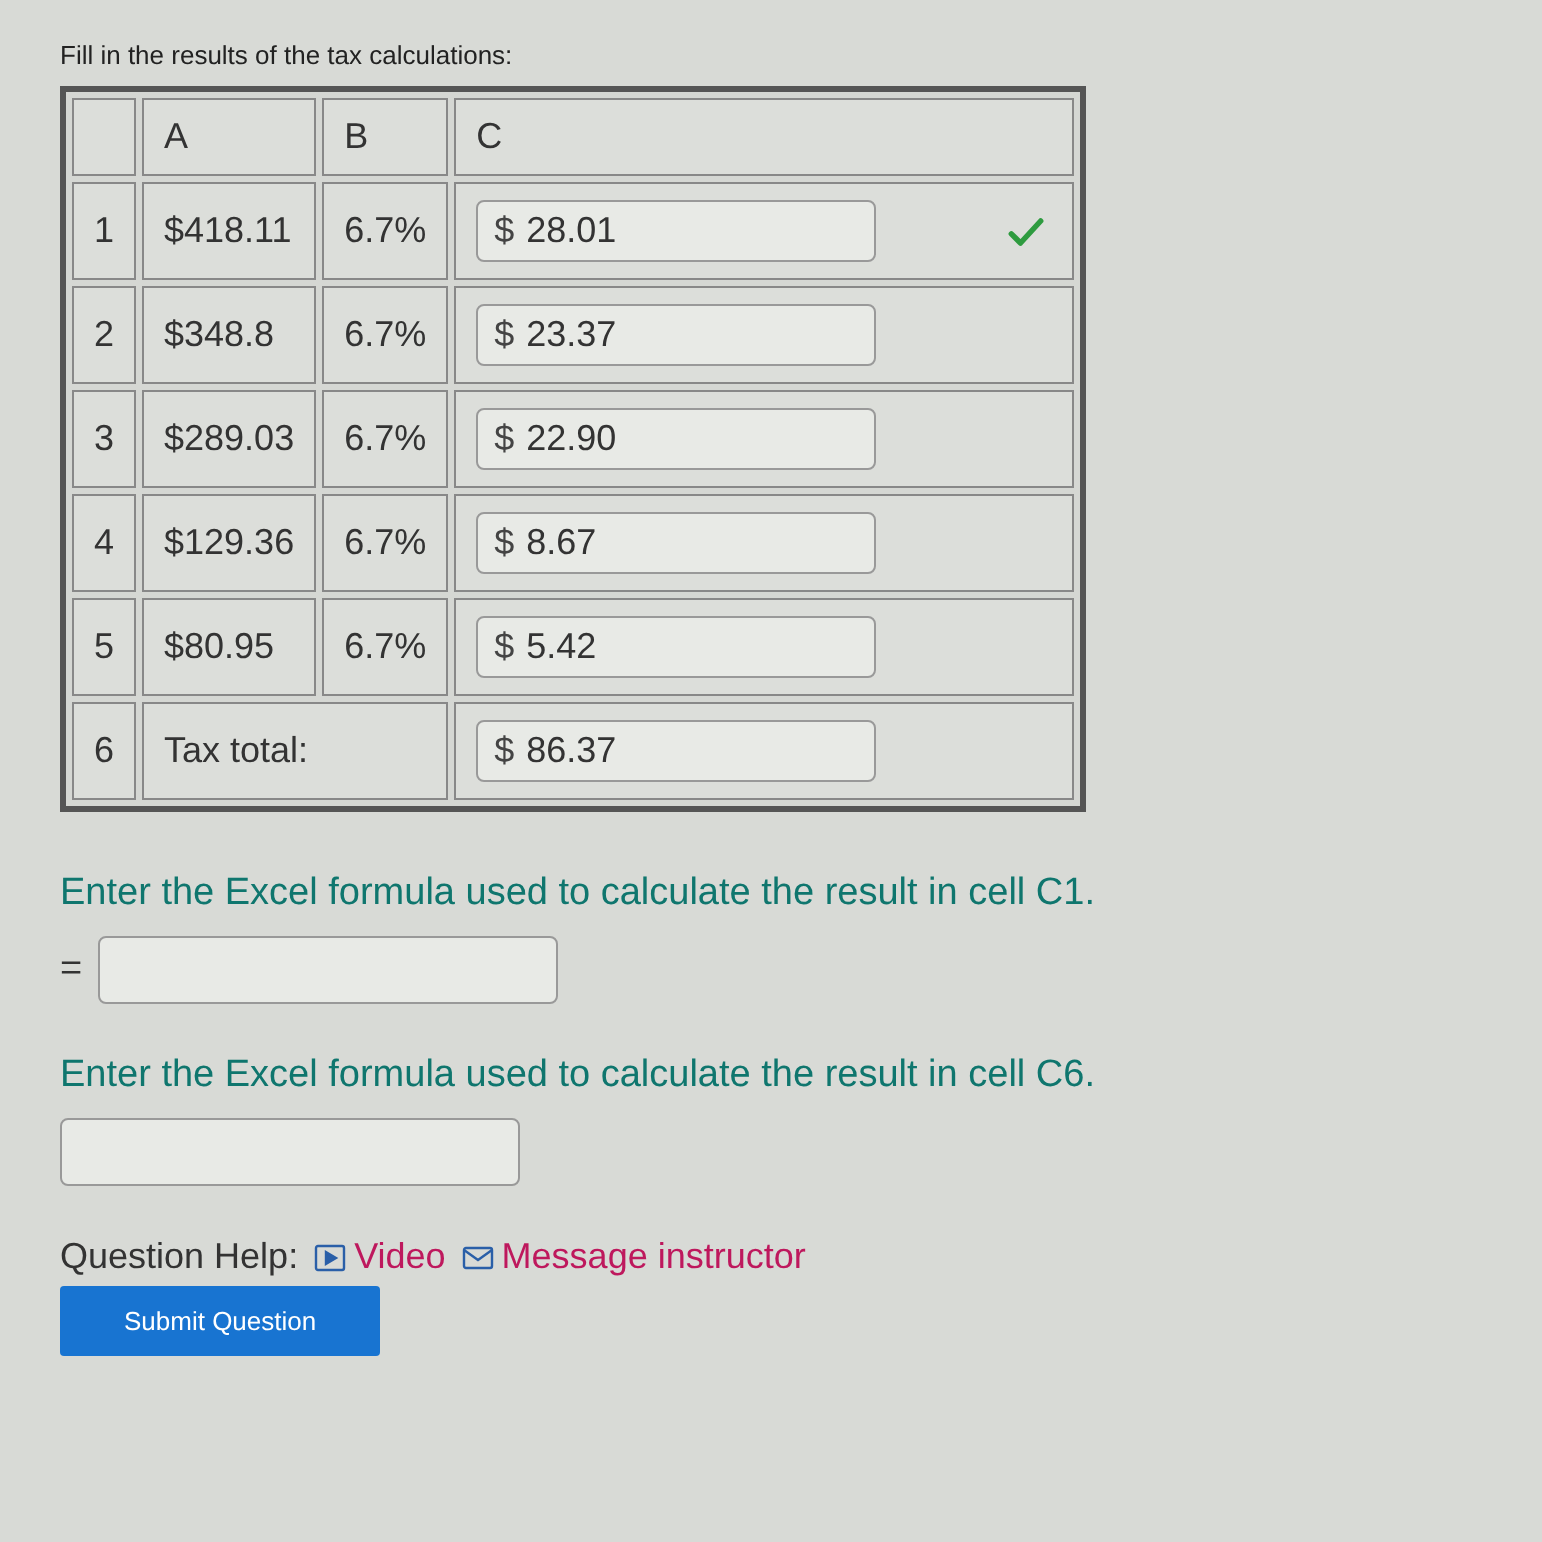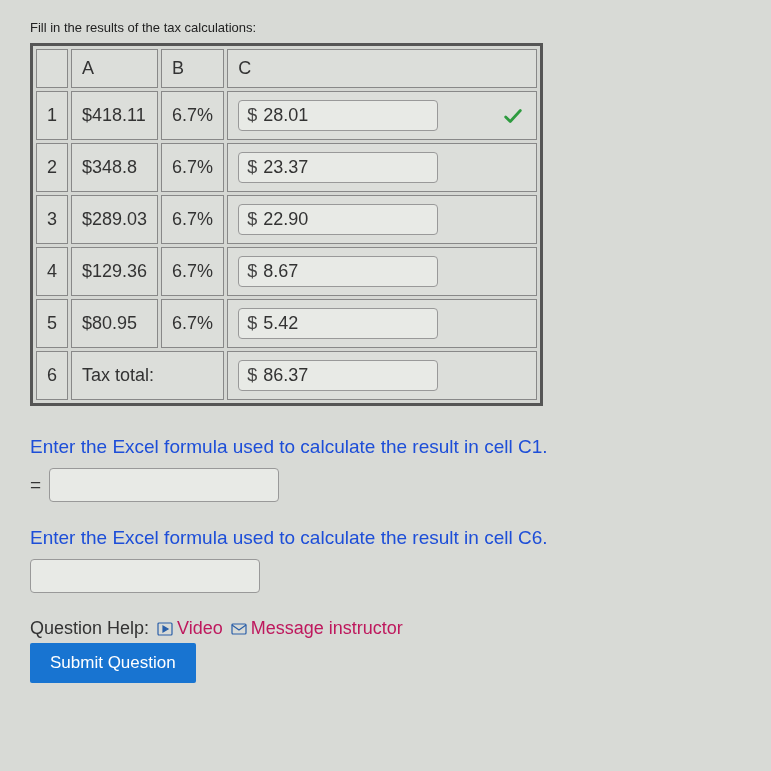--- a/index.html
+++ b/index.html
@@ -82,21 +82,21 @@
       width: 22px;
       height: 22px;
     }
     .checkmark svg {
       width: 100%;
       height: 100%;
     }
     .formula-prompt {
       font-size: 19px;
       margin-bottom: 10px;
-      color: #1d4ed8;
+      color: #0f766e;
     }
     .formula-input-wrap {
       display: flex;
       align-items: center;
       margin-bottom: 25px;
     }
     .formula-input-wrap .equals {
       font-size: 19px;
       margin-right: 8px;
       color: #333;
@@ -129,22 +129,22 @@
       display: inline-flex;
       width: 16px;
       height: 14px;
       align-items: center;
       justify-content: center;
     }
     .submit-btn {
       background: #1874d1;
       color: #fff;
       border: none;
-      padding: 10px 20px;
-      font-size: 17px;
+      padding: 10px 32px;
+      font-size: 13px;
       cursor: pointer;
       border-radius: 2px;
     }
   </style>
 </head>
 <body>
 
 
 
 <div class="instruction">Fill in the results of the tax calculations:</div>

